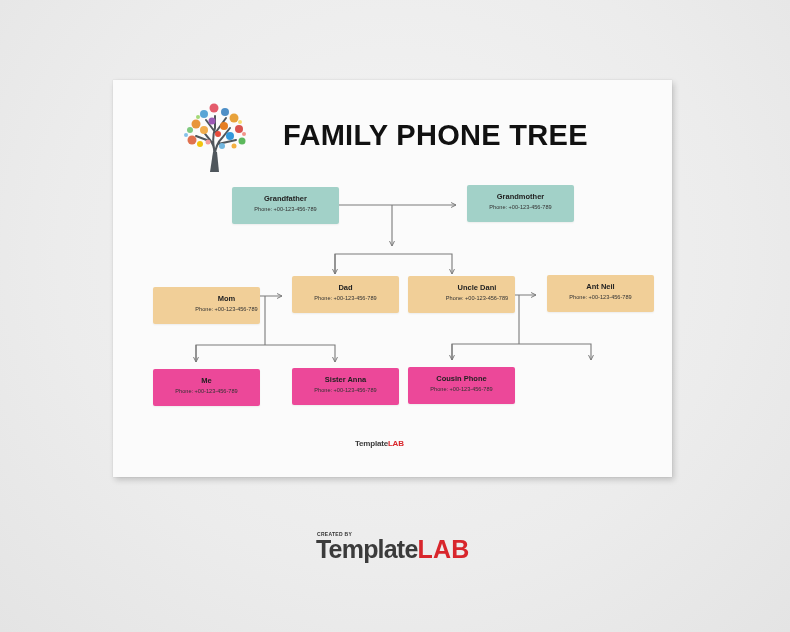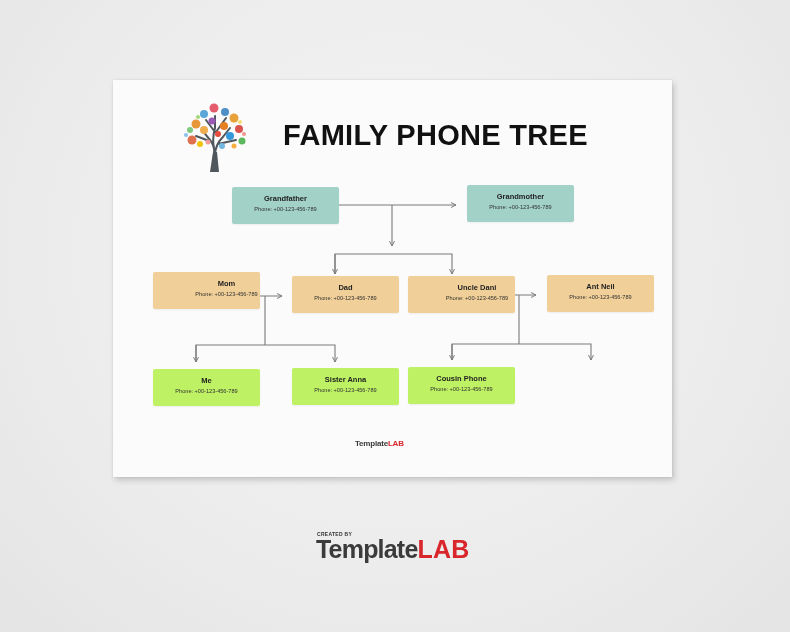--- a/index.html
+++ b/index.html
@@ -63,21 +63,21 @@
       display: block;
       font-family: "Liberation Sans", sans-serif;
       font-size: 5.6px;
       color: #333;
       line-height: 9px;
       margin-top: 1px;
       white-space: nowrap;
     }
     .teal { background: #a2d1c8; }
     .orange { background: #f1cf98; }
-    .pink { background: #bef264; }
+    .pink { background: #ec4899; }
     .connectors {
       position: absolute;
       left: 0;
       top: 0;
       width: 559px;
       height: 397px;
       pointer-events: none;
     }
     .paper-logo {
       position: absolute;
@@ -181,21 +181,21 @@
 
   <div class="box teal" style="left:119px;top:107px;">
     <span class="name">Grandfather</span>
     <span class="phone">Phone: +00-123-456-789</span>
   </div>
   <div class="box teal" style="left:354px;top:105px;">
     <span class="name">Grandmother</span>
     <span class="phone">Phone: +00-123-456-789</span>
   </div>
 
-  <div class="box orange" style="left:40px;top:192px;padding-left:40px;">
+  <div class="box orange" style="left:40px;top:207px;padding-left:40px;">
     <span class="name">Mom</span>
     <span class="phone">Phone: +00-123-456-789</span>
   </div>
   <div class="box orange" style="left:179px;top:196px;">
     <span class="name">Dad</span>
     <span class="phone">Phone: +00-123-456-789</span>
   </div>
   <div class="box orange" style="left:295px;top:196px;padding-left:31px;">
     <span class="name">Uncle Dani</span>
     <span class="phone">Phone: +00-123-456-789</span>

